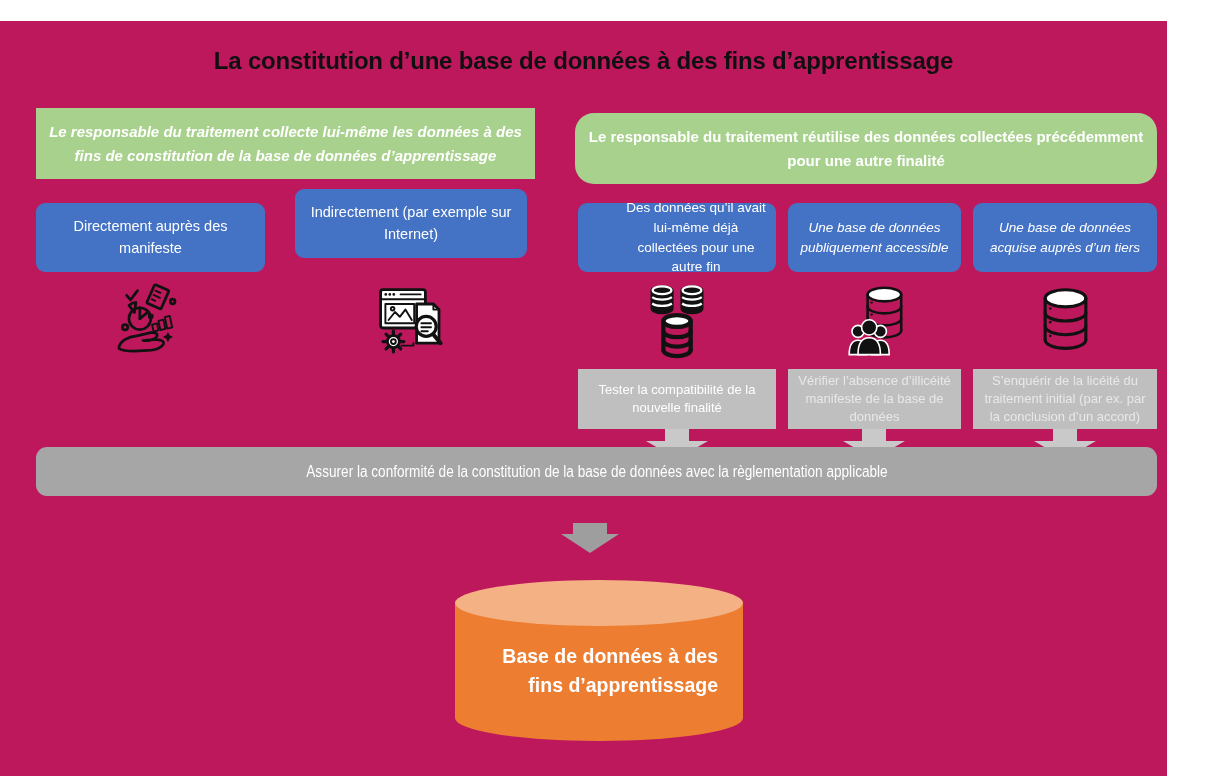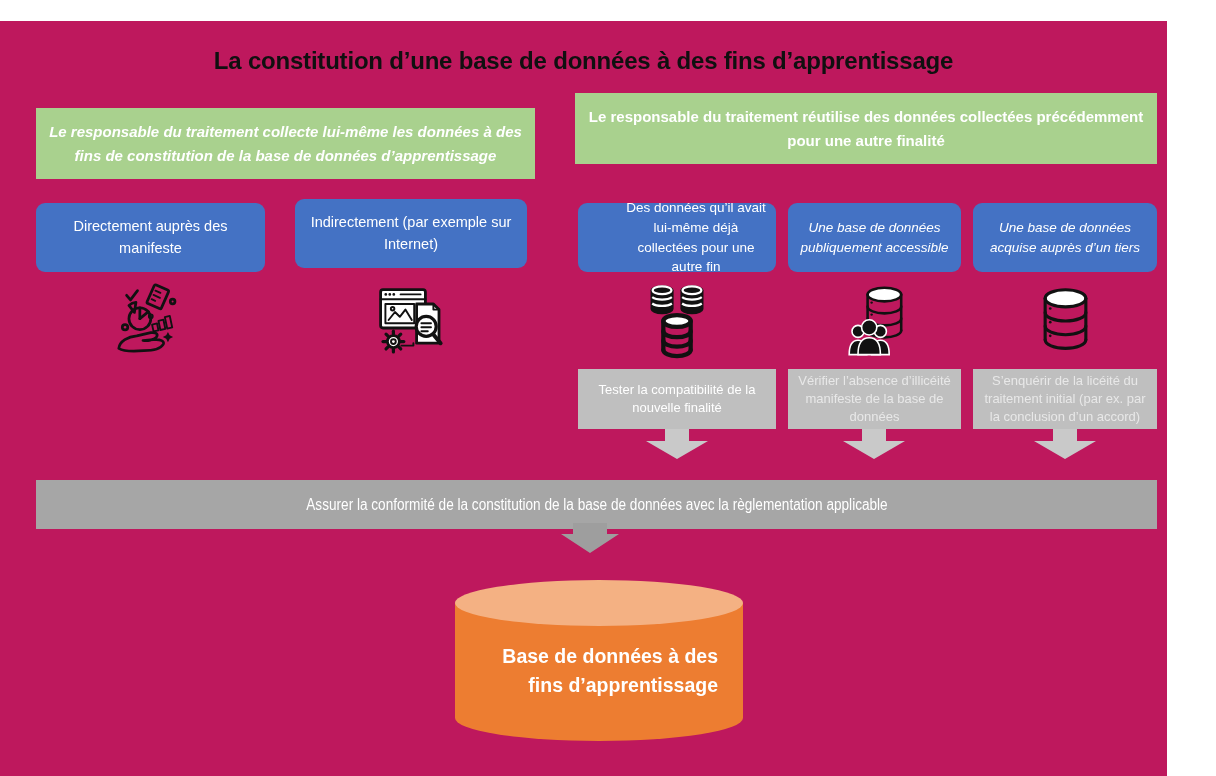--- a/index.html
+++ b/index.html
@@ -38,24 +38,24 @@
   .wst{stroke:#fff;fill:none;stroke-width:2.6;}
 </style>
 </head>
 <body>
 
 <div class="canvas">
 
   <div class="title">La constitution d’une base de données à des fins d’apprentissage</div>
 
   <div class="box green" style="left:36px;top:87px;width:499px;height:71px;font-style:italic;">Le responsable du traitement collecte lui-même les données à des fins de constitution de la base de données d’apprentissage</div>
-  <div class="box green" style="left:575px;top:72px;width:582px;height:71px;">Le responsable du traitement réutilise des données collectées précédemment pour une autre finalité</div>
+  <div class="box green" style="left:575px;top:92px;width:582px;height:71px;border-radius:19px;">Le responsable du traitement réutilise des données collectées précédemment pour une autre finalité</div>
 
   <div class="box blue" style="left:36px;top:182px;width:229px;height:69px;">Directement auprès des manifeste</div>
-  <div class="box blue" style="left:295px;top:178px;width:232px;height:69px;">Indirectement (par exemple sur Internet)</div>
+  <div class="box blue" style="left:295px;top:168px;width:232px;height:69px;">Indirectement (par exemple sur Internet)</div>
   <div class="box blue sm" style="left:578px;top:182px;width:198px;height:69px;padding-left:48px;">Des données qu’il avait lui-même déjà collectées pour une autre fin</div>
   <div class="box blue sm" style="left:788px;top:182px;width:173px;height:69px;font-style:italic;">Une base de données publiquement accessible</div>
   <div class="box blue sm" style="left:973px;top:182px;width:184px;height:69px;font-style:italic;">Une base de données acquise auprès d’un tiers</div>
 
   <div class="iconwrap" style="left:108px;top:257px;width:84px;height:86px;">
     <svg width="78" height="80" viewBox="0 0 100 100">
       <polyline class="ic" points="20,17 25,23 34,11"></polyline>
       <g transform="rotate(24 60 19)">
         <rect class="ic" x="50" y="6" width="20" height="26" rx="2"></rect>
         <line class="ic thin" x1="54" y1="13" x2="61" y2="13"></line>
@@ -179,21 +179,21 @@
   <svg class="arrow" style="left:646px;top:408px;" width="62" height="30" viewBox="0 0 62 30">
     <polygon points="19,0 43,0 43,12 62,12 31,30 0,12 19,12"></polygon>
   </svg>
   <svg class="arrow" style="left:843px;top:408px;" width="62" height="30" viewBox="0 0 62 30">
     <polygon points="19,0 43,0 43,12 62,12 31,30 0,12 19,12"></polygon>
   </svg>
   <svg class="arrow" style="left:1034px;top:408px;" width="62" height="30" viewBox="0 0 62 30">
     <polygon points="19,0 43,0 43,12 62,12 31,30 0,12 19,12"></polygon>
   </svg>
 
-  <div class="box banner" style="left:36px;top:459px;width:1121px;height:49px;">
+  <div class="box banner" style="left:36px;top:426px;width:1121px;height:49px;border-radius:11px;">
     <span class="cond">Assurer la conformité de la constitution de la base de données avec la règlementation applicable</span>
   </div>
 
   <svg class="arrow dark" style="left:561px;top:502px;" width="58" height="30" viewBox="0 0 58 30">
     <polygon points="12,0 46,0 46,11 58,11 29,30 0,11 12,11"></polygon>
   </svg>
 
   <div class="cyl" style="left:452px;top:556px;width:294px;height:168px;">
     <svg width="294" height="168" viewBox="0 0 294 168">
       <path class="cyl-body" d="M3 26 V141 A144 23 0 0 0 291 141 V26 Z"></path>

